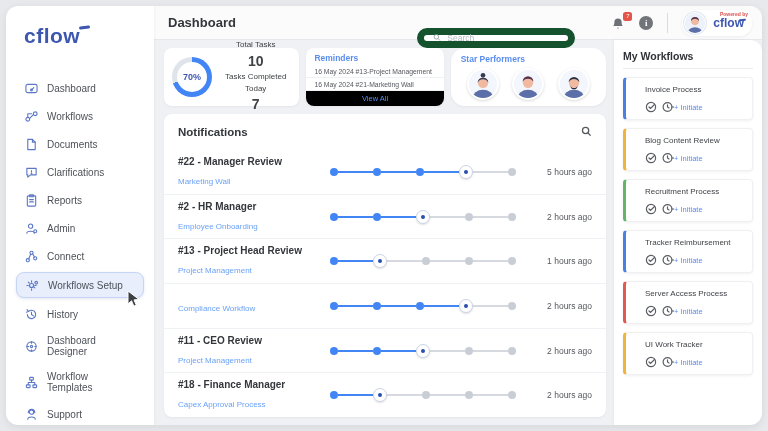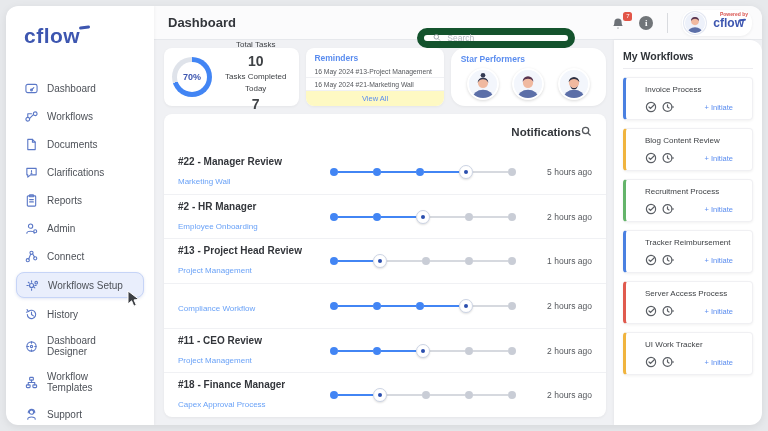--- a/index.html
+++ b/index.html
@@ -74,32 +74,32 @@
     position:relative; flex-shrink:0; }
   .donut::before { content:""; position:absolute; inset:5px; background:#fff; border-radius:50%; }
   .donut span { position:absolute; inset:0; display:flex; align-items:center; justify-content:center;
     font-size:9px; font-weight:bold; color:#3d56b0; z-index:1; }
   .tasks-meta { flex:1; text-align:center; font-size:8px; color:#3f4246; line-height:1.45; }
   .tasks-meta b { font-size:14px; }
 
   .reminders-card { width:138px; display:flex; flex-direction:column; overflow:hidden; }
   .rem-title { font-size:8.5px; font-weight:bold; color:#5b8def; padding:5px 8px 2px; }
   .rem-item { font-size:6.8px; color:#55585d; padding:2.5px 8px; border-bottom:1px solid #f0f1f4; }
-  .rem-viewall { margin-top:auto; background:#fef9c3; color:#5b8def; font-size:7.5px; text-align:center; padding:3px 0;
+  .rem-viewall { margin-top:auto; background:#000000; color:#5b8def; font-size:7.5px; text-align:center; padding:3px 0;
     cursor:pointer; }
 
   .stars-card { width:156px; padding:6px 10px;border-radius:14px; }
   .stars-title { font-size:8.5px; font-weight:bold; color:#5b8def; margin-bottom:4px; }
   .stars-row { display:flex; justify-content:space-between; padding:0 6px; }
   .avatar-md { width:32px; height:32px; border-radius:50%; overflow:hidden; background:#f3f6fc;
     box-shadow:0 1px 3px rgba(0,0,0,.15); border:2px solid #fff; cursor:pointer; }
 
   
   .notif-card { flex:1; display:flex; flex-direction:column; min-height:0; overflow:hidden; }
-  .notif-head { display:flex; align-items:center; justify-content:flex-end; padding:9px 14px 9px;border-radius:17px; }
+  .notif-head { display:flex; align-items:center; justify-content:space-between; padding:9px 14px 9px;border-radius:17px; }
   .notif-title { font-size:11.5px; font-weight:bold; color:#33363b; }
   .notif-search svg { width:11px; height:11px; stroke:#55585d; fill:none; stroke-width:1.4; cursor:pointer; }
   .filter-bar { background:#e9eef9; display:flex; align-items:center; padding:0 14px; height:19px; flex-shrink:0; }
   .sort-btn { display:flex; align-items:center; gap:5px; font-size:8.5px; font-weight:bold; color:#4d5158; cursor:pointer; margin-right:auto; }
   .sort-btn svg { width:9px; height:9px; stroke:#6d7177; fill:none; stroke-width:1.2; }
   .tabs { display:flex; gap:0; height:100%; }
   .tab { font-size:8.5px; color:#4d5158; padding:0 13px; display:flex; align-items:center; cursor:pointer; height:100%; }
   .tab.active { color:#2f3338; font-weight:bold; border-bottom:2px solid #4285f4; }
   .nrows { flex:1; overflow:hidden; display:flex; flex-direction:column; }
   .nrow { display:flex; align-items:center; padding:0 14px; flex:1; border-bottom:1px solid #f0f1f4; cursor:pointer; }
@@ -119,21 +119,21 @@
   .seg-todo { background:#d6d9df; }
   .nrow-time { width:62px; text-align:right; font-size:8.5px; color:#55585d; flex-shrink:0; }
 
   
   .right-panel { width:148px; background:#fff; margin:0; border-radius:0 12px 12px 0; flex-shrink:0;
     padding:10px 9px; box-shadow:-1px 0 3px rgba(0,0,0,.04); overflow:hidden; }
   .rp-title { font-size:10.5px; font-weight:bold; color:#2f3338; padding-bottom:6px; border-bottom:1px solid #ececf0; }
   .wf-card { margin-top:8px; background:#fff; border:1px solid #f0f0f3; border-left:3px solid #4a80e1; border-radius:4px;
     box-shadow:0 1px 3px rgba(0,0,0,.06); padding:7px 19px 6px; }
   .wf-name { font-size:8px; color:#3f4246; margin-bottom:7px; }
-  .wf-foot { display:flex; align-items:center; justify-content:space-between; }
+  .wf-foot { display:flex; align-items:center; }
   .wf-icons { display:flex; gap:5px; }
   .wf-icons svg { width:12px; height:12px; stroke:#5a5e64; fill:none; stroke-width:1.2; stroke-linecap:round; cursor:pointer; }
   .wf-init { font-size:7.5px; color:#5b8def; cursor:pointer; }
 
   
   .cursor { position:absolute; left:127px; top:290px; width:14px; height:18px; z-index:9; pointer-events:none; }
 </style>
 </head>
 <body>
 

